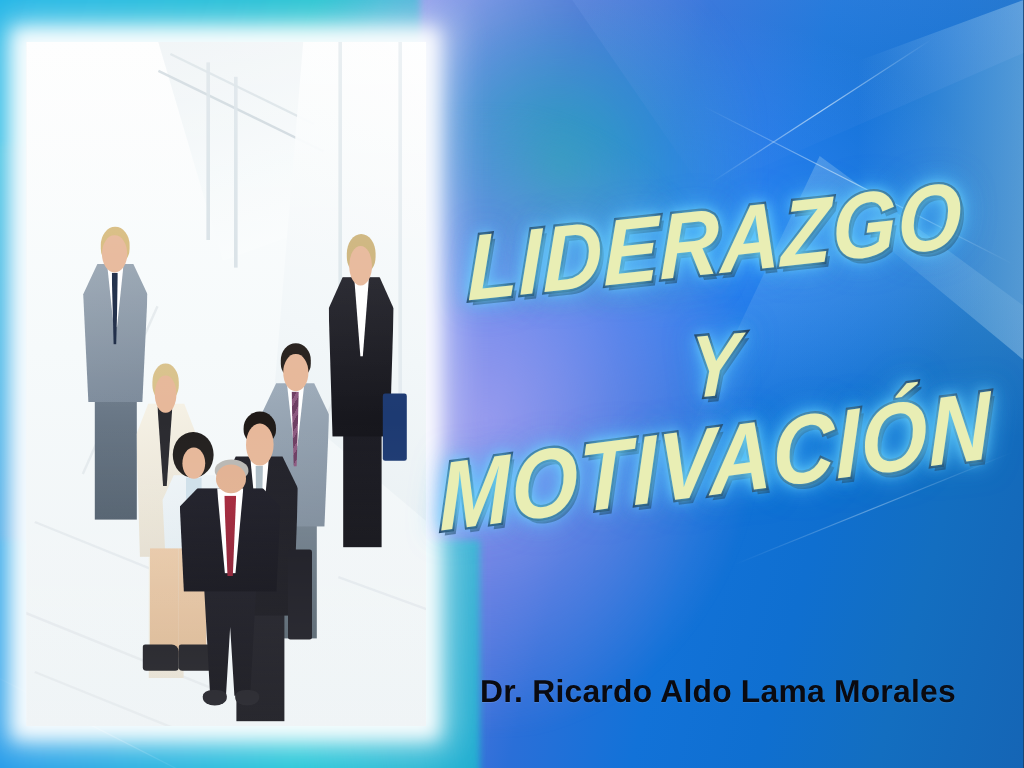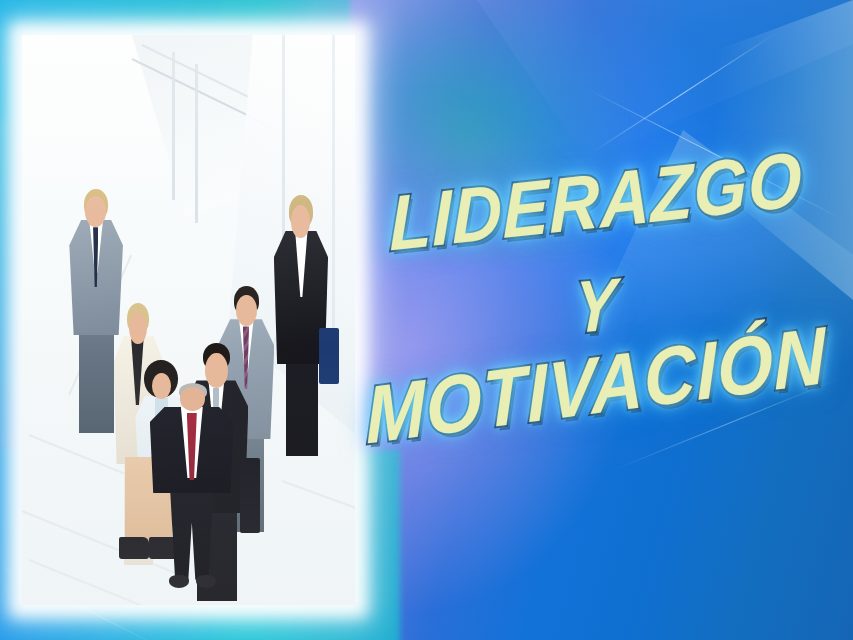--- a/index.html
+++ b/index.html
@@ -462,14 +462,15 @@
       <div class="photo-haze"></div>
     </div>
   </div>
 
   <div id="title-block">
     <div class="wa-line" id="wa-1">LIDERAZGO</div>
     <div class="wa-line" id="wa-2">Y</div>
     <div class="wa-line" id="wa-3">MOTIVACIÓN</div>
   </div>
 
+  <div id="author">Dr. Ricardo Aldo Lama Morales</div>
 
 </div>
 
 </body></html>

